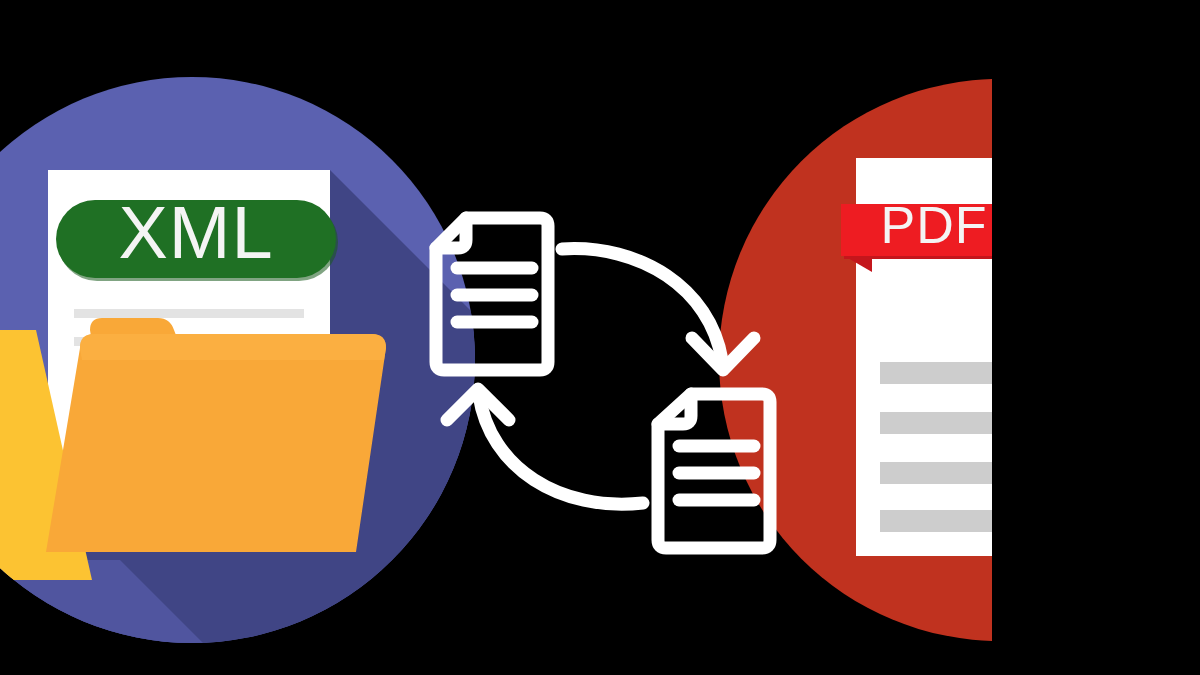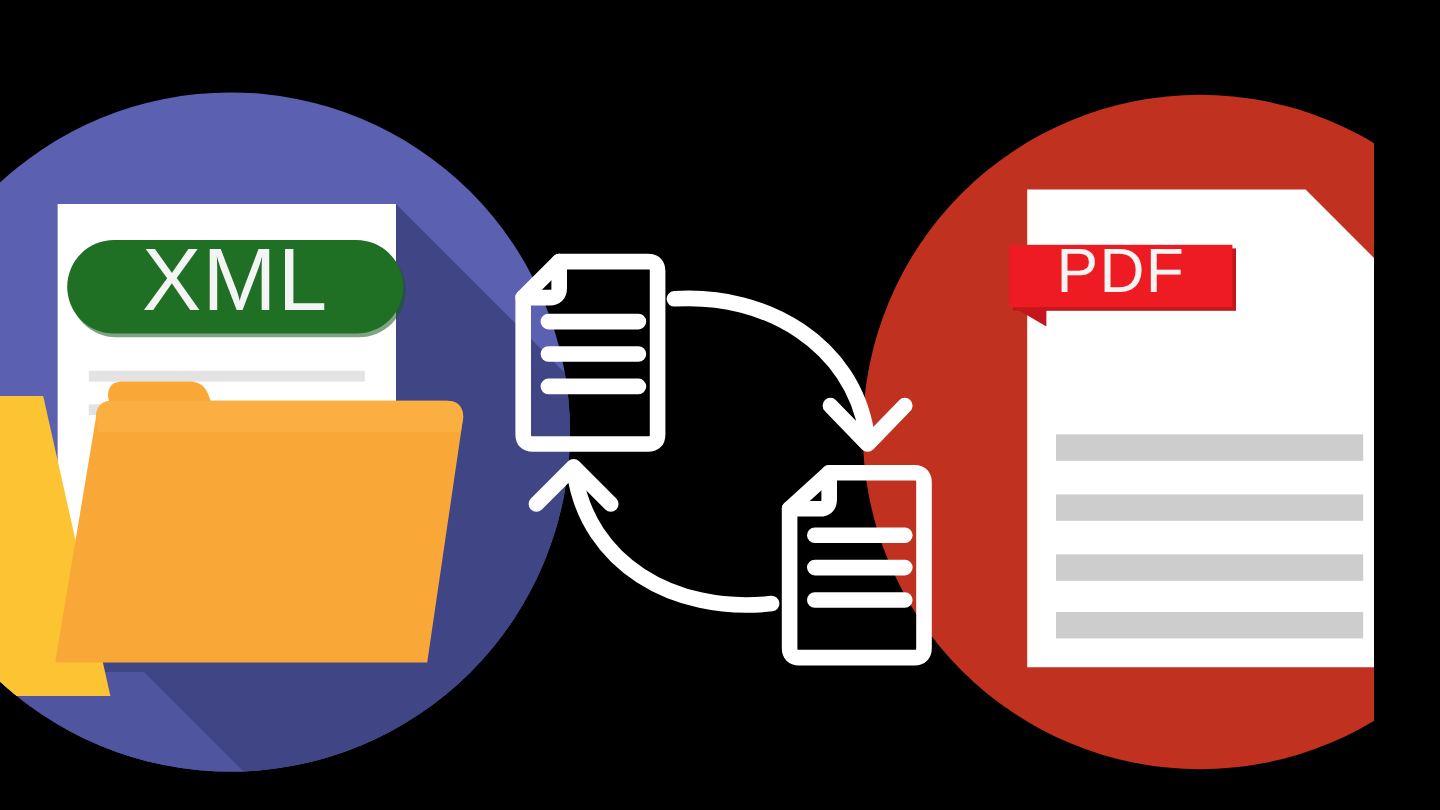--- a/index.html
+++ b/index.html
@@ -6,21 +6,21 @@
   html, body {
     margin: 0;
     padding: 0;
     background: #000000;
   }
   body {
     font-family: "Liberation Sans", sans-serif;
   }
   #stage {
     position: relative;
-    width: 1145px;
+    width: 992px;
     height: 675px;
     background: #000000;
     overflow: hidden;
   }
   #stage svg.layer {
     position: absolute;
     top: 0;
     left: 0;
     width: 1200px;
     height: 675px;

